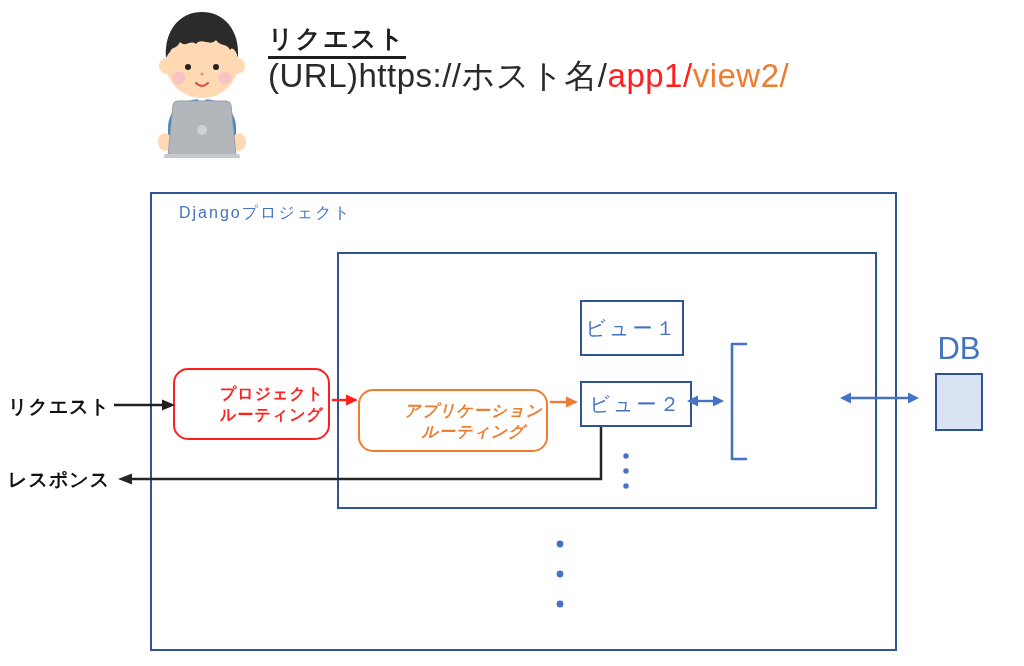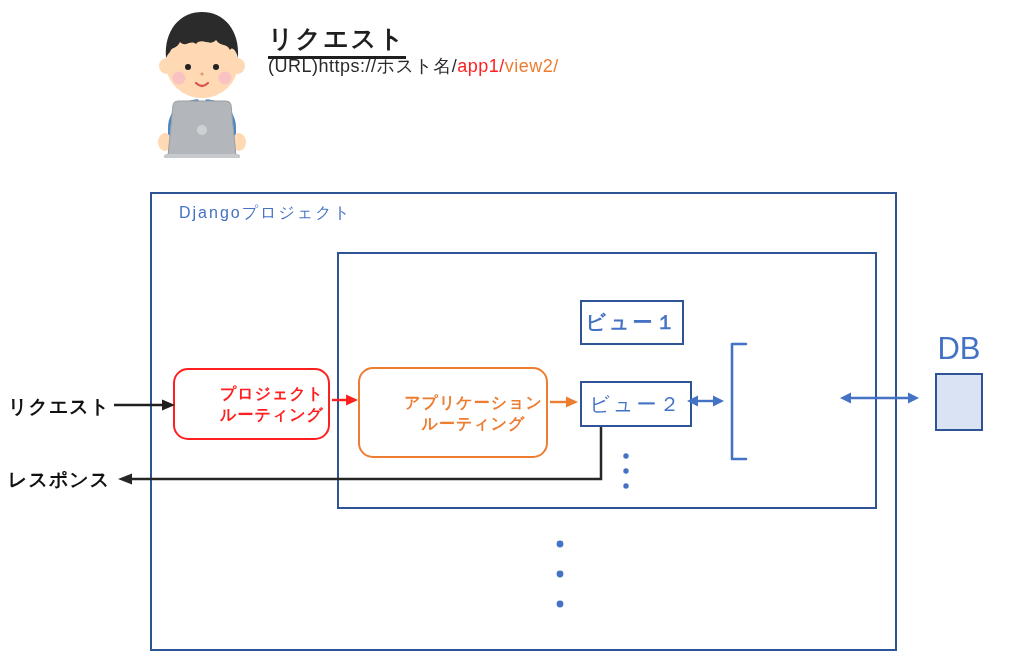--- a/index.html
+++ b/index.html
@@ -11,43 +11,43 @@
     --db_fill:#dae3f3;
   }
   *{margin:0;padding:0;box-sizing:border-box;}
   body{background:#ffffff;font-family:"Liberation Sans",sans-serif;}
   .canvas{position:relative;width:1024px;height:666px;background:#ffffff;overflow:hidden;}
   .abs{position:absolute;}
 
   
   .h-title{left:268px;top:22px;font-size:25px;font-weight:bold;color:var(--black);
            letter-spacing:2px;border-bottom:3px solid var(--black);padding-bottom:1px;}
-  .h-url{left:268px;top:54px;font-size:18px;color:#2a2a2a;letter-spacing:0.5px;white-space:nowrap;}
+  .h-url{left:268px;top:54px;font-size:33px;color:#2a2a2a;letter-spacing:0.5px;white-space:nowrap;}
   .h-url .seg-red{color:var(--red);}
   .h-url .seg-orange{color:var(--orange);}
 
   
   .django-box{left:150px;top:192px;width:747px;height:459px;border:2px solid var(--border_blue);}
   .app-box{left:337px;top:252px;width:540px;height:257px;border:2px solid var(--border_blue);}
   .django-label{left:179px;top:203px;font-size:16px;color:var(--accent_blue);letter-spacing:2px;}
   .app-label{left:365px;top:263px;font-size:19px;color:var(--accent_blue);letter-spacing:3px;}
 
   
   .view-box{border:2.5px solid var(--border_blue);color:var(--accent_blue);
             display:flex;align-items:center;justify-content:center;
             font-size:20px;letter-spacing:3px;background:#fff;}
-  .view1{left:580px;top:300px;width:104px;height:45px;font-weight:bold;}
+  .view1{left:580px;top:300px;width:104px;height:56px;}
   .view2{left:580px;top:381px;width:112px;height:46px;}
 
   
   .routing{display:flex;flex-direction:column;align-items:center;justify-content:center;
            font-weight:bold;font-size:16px;line-height:21px;letter-spacing:1px;
            border-radius:15px;background:#fff;text-align:center;padding-left:41px;}
   .red-box{left:173px;top:368px;width:157px;height:72px;border:2.6px solid var(--red);color:var(--red);}
-  .orange-box{left:358px;top:367px;width:190px;height:91px;border:2.6px solid var(--orange);color:var(--orange);}
+  .orange-box{left:358px;top:389px;width:190px;height:63px;border:2.6px solid var(--orange);color:var(--orange);font-style:italic;}
 
   
   .bracket-text{left:744px;top:364px;width:110px;text-align:center;font-size:16.5px;
                 line-height:23px;color:var(--accent_blue);letter-spacing:1px;}
 
   
   .db-label{left:935px;top:331px;width:48px;text-align:center;font-size:31px;color:var(--accent_blue);}
   .db-box{left:935px;top:373px;width:48px;height:58px;background:var(--db_fill);
           border:2px solid var(--border_blue);}
 

